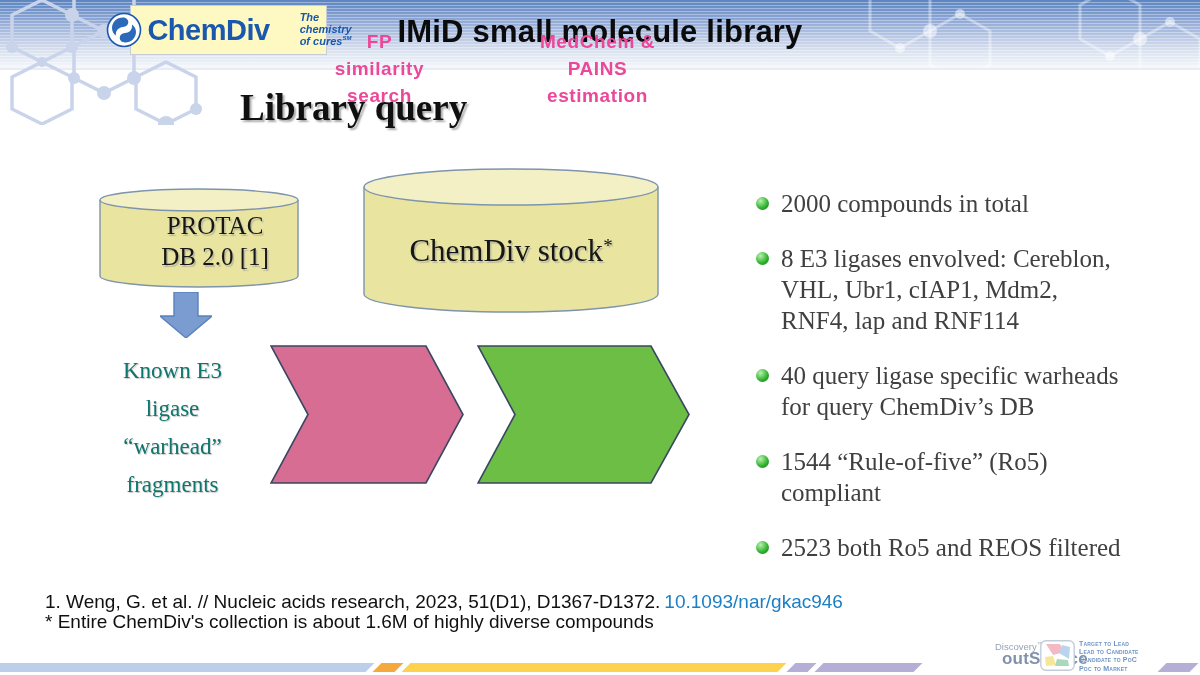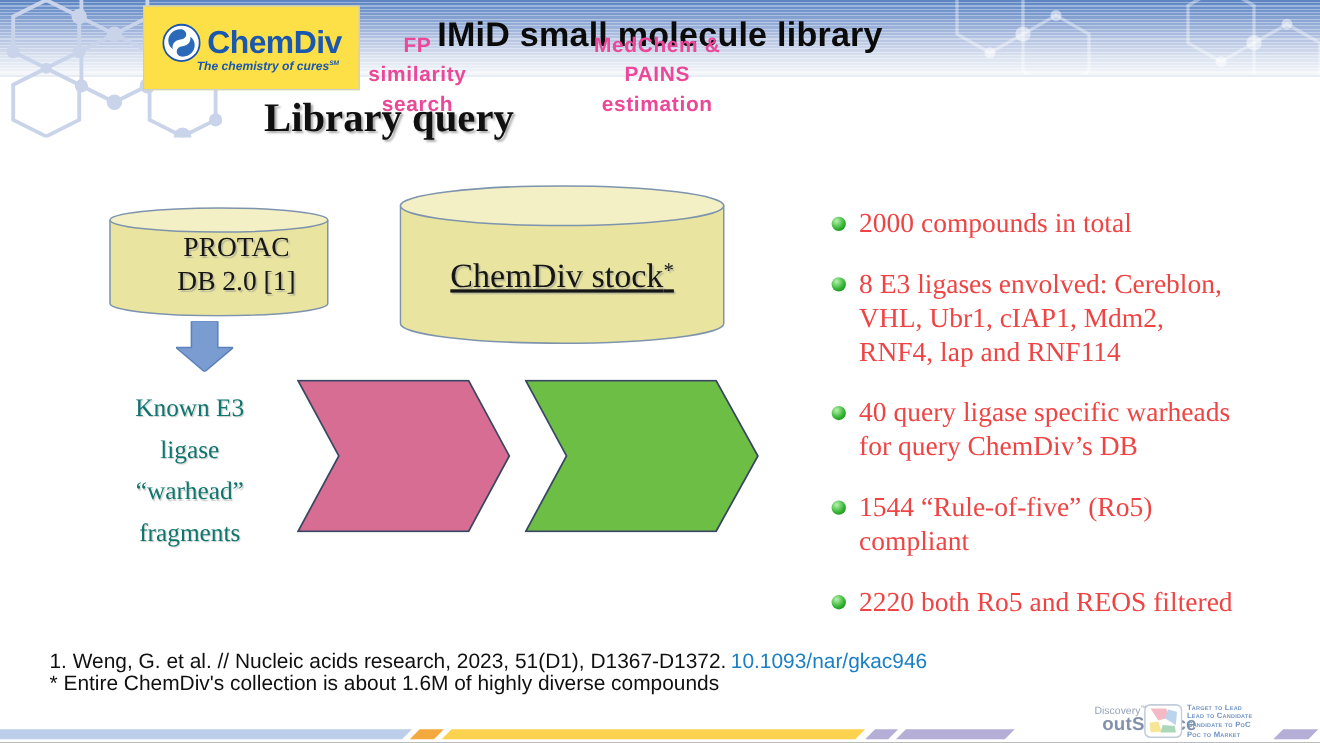--- a/index.html
+++ b/index.html
@@ -8,40 +8,40 @@
 
   
   .hdr{position:absolute;left:0;top:0;width:1200px;height:68px;
     background:
       repeating-linear-gradient(180deg, rgba(255,255,255,0) 0 2px, rgba(255,255,255,0.35) 2px 3px),
       linear-gradient(180deg,#5d85c2 0%,#6e92ca 12%,#93abd6 32%,#bac8e4 55%,#dbe3f0 76%,#eef2f8 94%,#f6f8fb 100%);
     border-bottom:2px solid #e8ecf4;}
   .hdr-title{position:absolute;left:0;right:0;top:14px;text-align:center;
     font-size:31px;font-weight:bold;color:#0b0b0b;letter-spacing:0.2px;}
   .hex-svg{position:absolute;pointer-events:none;}
-  .logo-box{position:absolute;left:130px;top:5px;width:197px;height:77px;background:#fde047;
-    border:1px solid #c6cdd9;box-sizing:border-box;display:flex;flex-direction:column;
+  .logo-box{position:absolute;left:130px;top:5px;width:197px;height:50px;background:#fef9c3;
+    border:1px solid #c6cdd9;box-sizing:border-box;display:flex;flex-direction:row;
     align-items:center;justify-content:center;}
   .logo-row{display:flex;align-items:center;gap:4px;}
   .logo-word{font-size:29px;font-weight:bold;color:#1a57ae;letter-spacing:-0.5px;}
   .logo-tag{font-size:11px;font-style:italic;font-weight:bold;color:#1a57ae;margin-top:-3px;margin-left:30px;}
   .logo-tag sup{font-size:6px;}
 
   
   .slide-title{position:absolute;left:240px;top:86px;
     font-family:"Liberation Serif",serif;font-size:37px;font-weight:bold;color:#101010;
     text-shadow:2px 2px 2px rgba(140,140,140,0.75);}
 
   
   .cyl{position:absolute;}
   .cyl-label{position:absolute;left:0;right:0;text-align:center;
     font-family:"Liberation Serif",serif;color:#161616;white-space:pre-line;
     text-shadow:1.5px 1.5px 1px rgba(150,150,150,0.55);}
   .cyl1-label{top:22px;font-size:25px;line-height:31px;}
-  .cyl2-label{top:65px;font-size:31px;text-decoration:underline;}
+  .cyl2-label{top:65px;font-size:31px;}
   .cyl2-label sup{font-size:19px;vertical-align:9px;}
 
   .down-arrow{position:absolute;left:160px;top:292px;}
 
   .arrow-caption{position:absolute;left:95px;top:352px;width:155px;text-align:center;
     font-family:Liberation Serif, serif;font-size:23px;line-height:38px;color:#0f766e;
     white-space:pre-line;text-shadow:1px 1px 1px rgba(150,150,150,0.5);}
 
   .chevron{position:absolute;top:345px;}
   .chevron-label{position:absolute;top:0;height:137px;display:flex;align-items:center;
@@ -49,21 +49,21 @@
     font-size:19px;line-height:27px;letter-spacing:0.6px;white-space:pre-line;}
   .fp-label{left:297px;width:165px;}
   .mc-label{left:507px;width:181px;}
 
   
   .bullets{position:absolute;left:756px;top:188px;width:420px;list-style:none;margin:0;padding:0;}
   .bullets li{display:flex;margin-bottom:24px;}
   .bullet-dot{flex:0 0 13px;width:13px;height:13px;border-radius:50%;margin:9px 12px 0 0;
     background:radial-gradient(circle at 35% 30%,#b9f2ae,#35b535 55%,#0f7d12 95%);}
   .bullet-text{font-family:"Liberation Serif",serif;font-size:25px;line-height:31px;
-    color:#ef4444;white-space:pre-line;}
+    color:#404040;white-space:pre-line;}
 
   
   .footnotes{position:absolute;left:45px;top:592px;font-size:19px;line-height:19.5px;color:#101010;}
   .doi-link{color:#1b7fc4;text-decoration:none;cursor:pointer;margin-left:4px;}
 
   
   .stripe{position:absolute;top:663px;height:9px;transform:skewX(-45deg);}
   .s-blue{left:-12px;width:382px;background:#bccee9;}
   .s-orange{left:377px;width:22px;background:#f3a93d;}
   .s-yellow{left:406px;width:376px;background:#fcd24f;}
@@ -197,21 +197,21 @@
       <span class="bullet-text">40 query ligase specific warheads
 for query ChemDiv’s DB</span>
     </li>
     <li>
       <span class="bullet-dot"></span>
       <span class="bullet-text">1544 “Rule-of-five” (Ro5)
 compliant</span>
     </li>
     <li>
       <span class="bullet-dot"></span>
-      <span class="bullet-text">2220 both Ro5 and REOS filtered</span>
+      <span class="bullet-text">2523 both Ro5 and REOS filtered</span>
     </li>
   </ul>
 
   <div class="footnotes">
     <div><span>1. Weng, G. et al. // Nucleic acids research, 2023, 51(D1), D1367-D1372.</span><a class="doi-link">10.1093/nar/gkac946</a></div>
     <div>* Entire ChemDiv's collection is about 1.6M of highly diverse compounds</div>
   </div>
 
   <div class="stripe s-blue"></div>
   <div class="stripe s-orange"></div>

